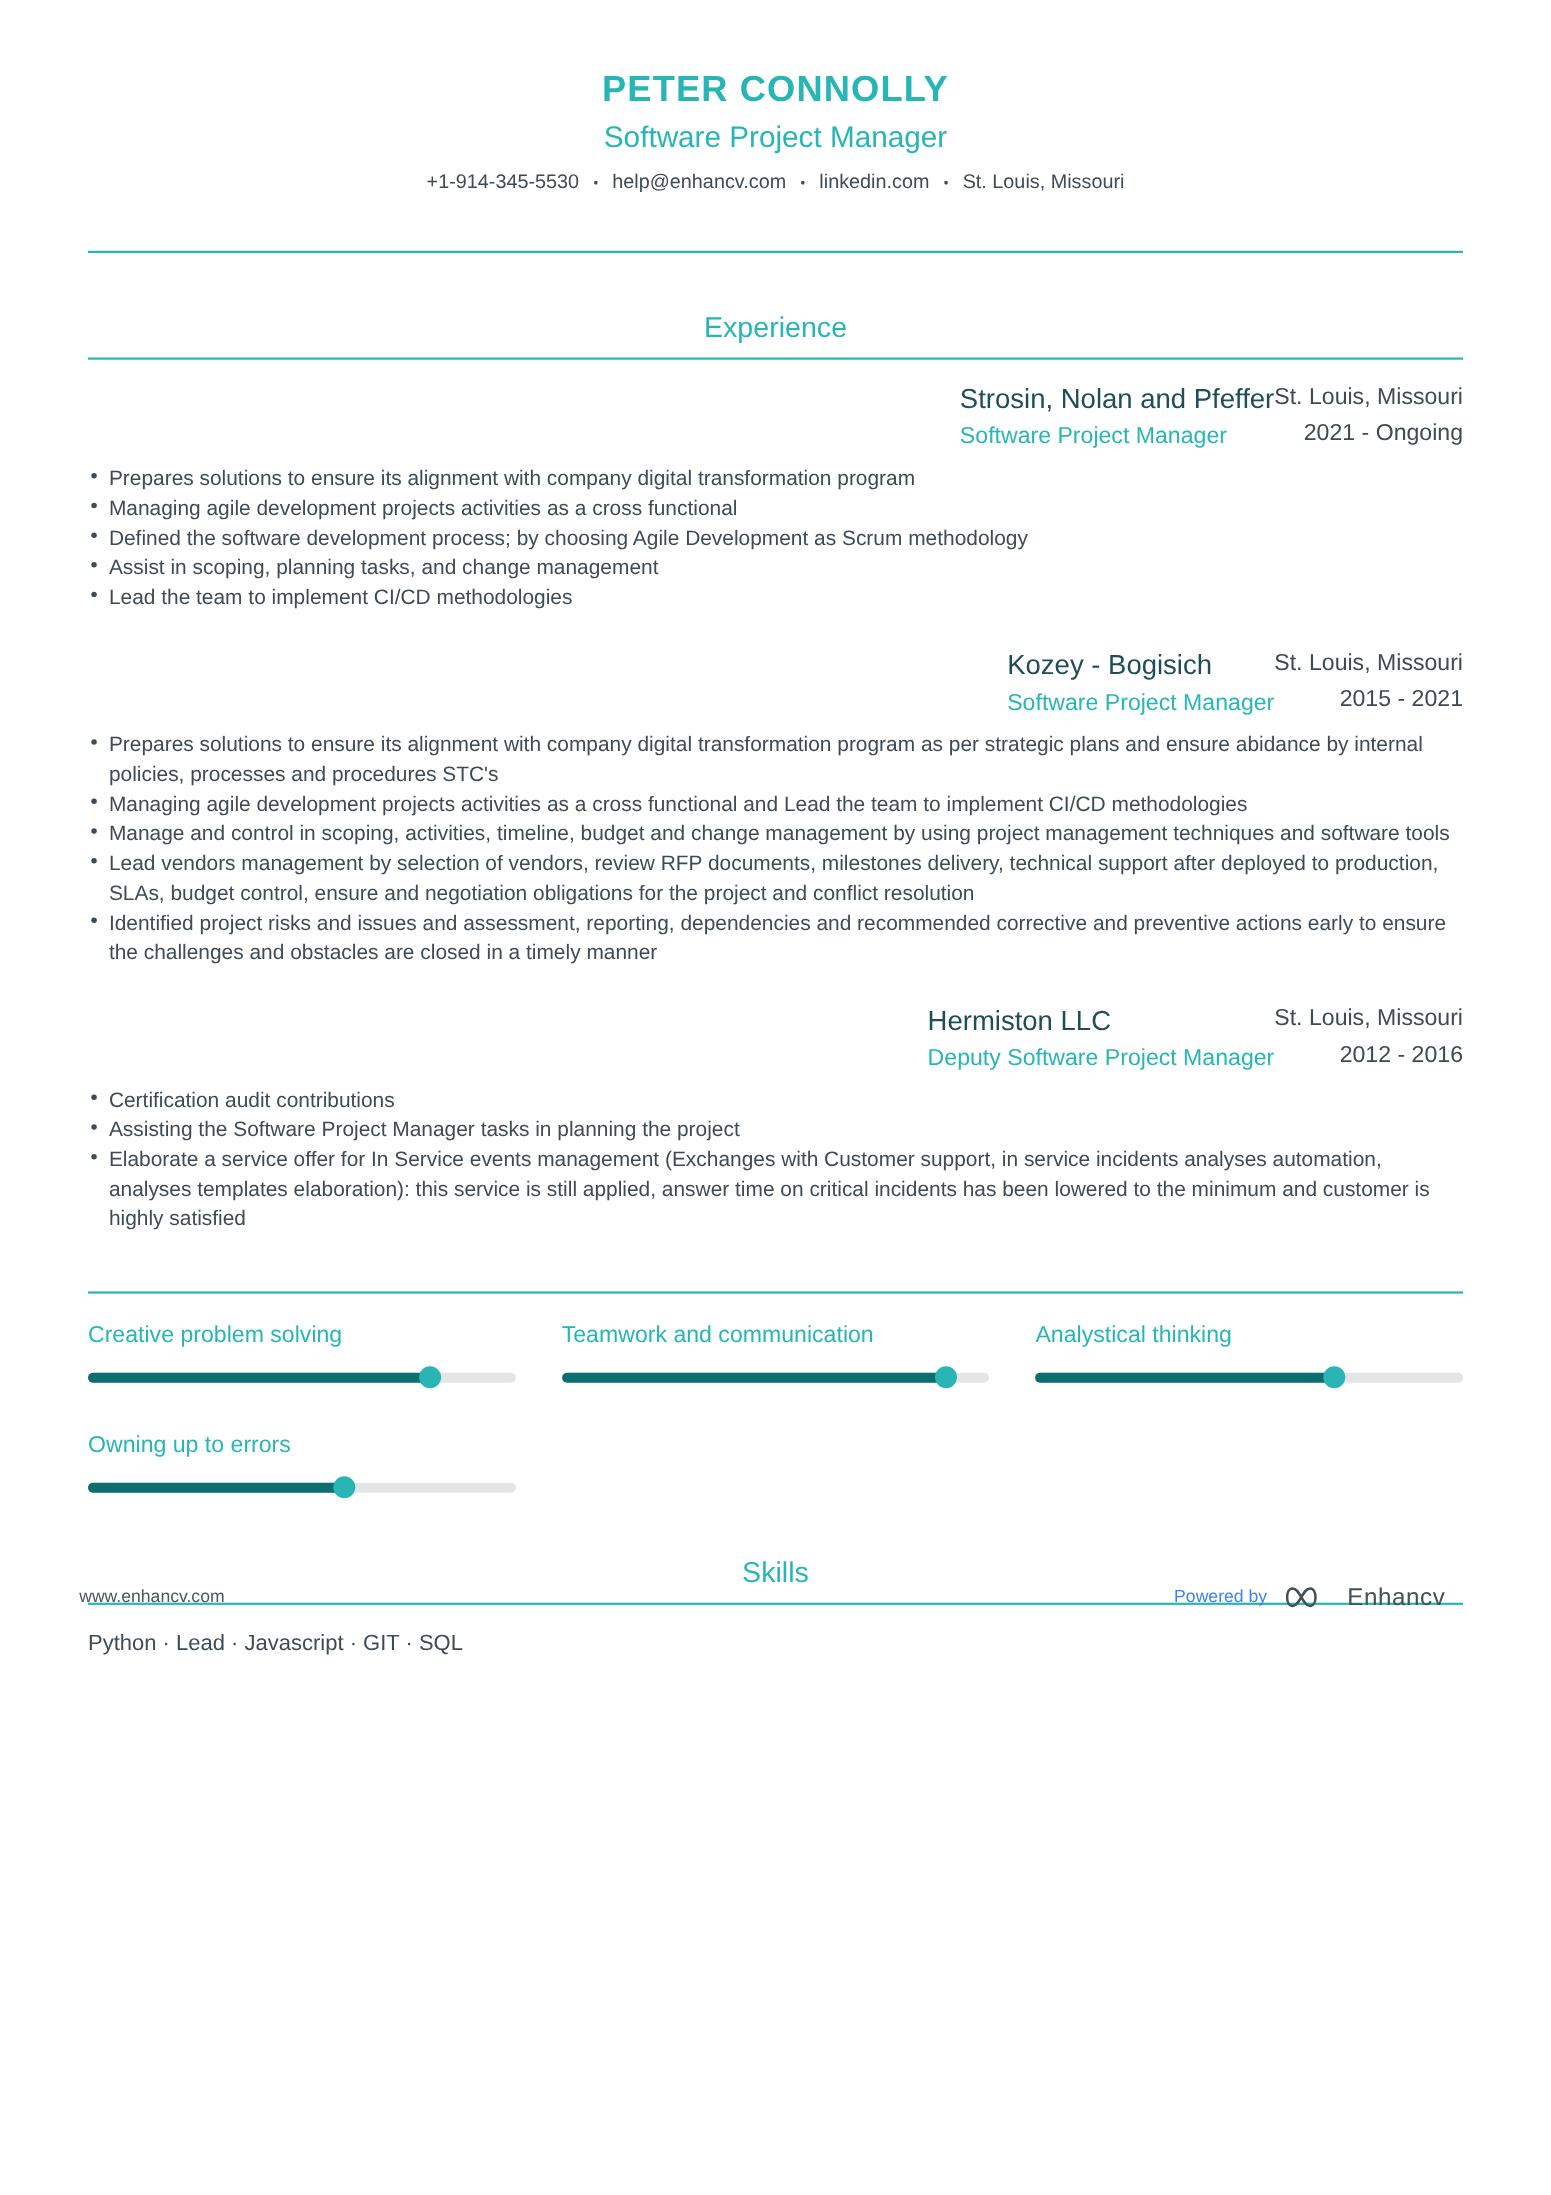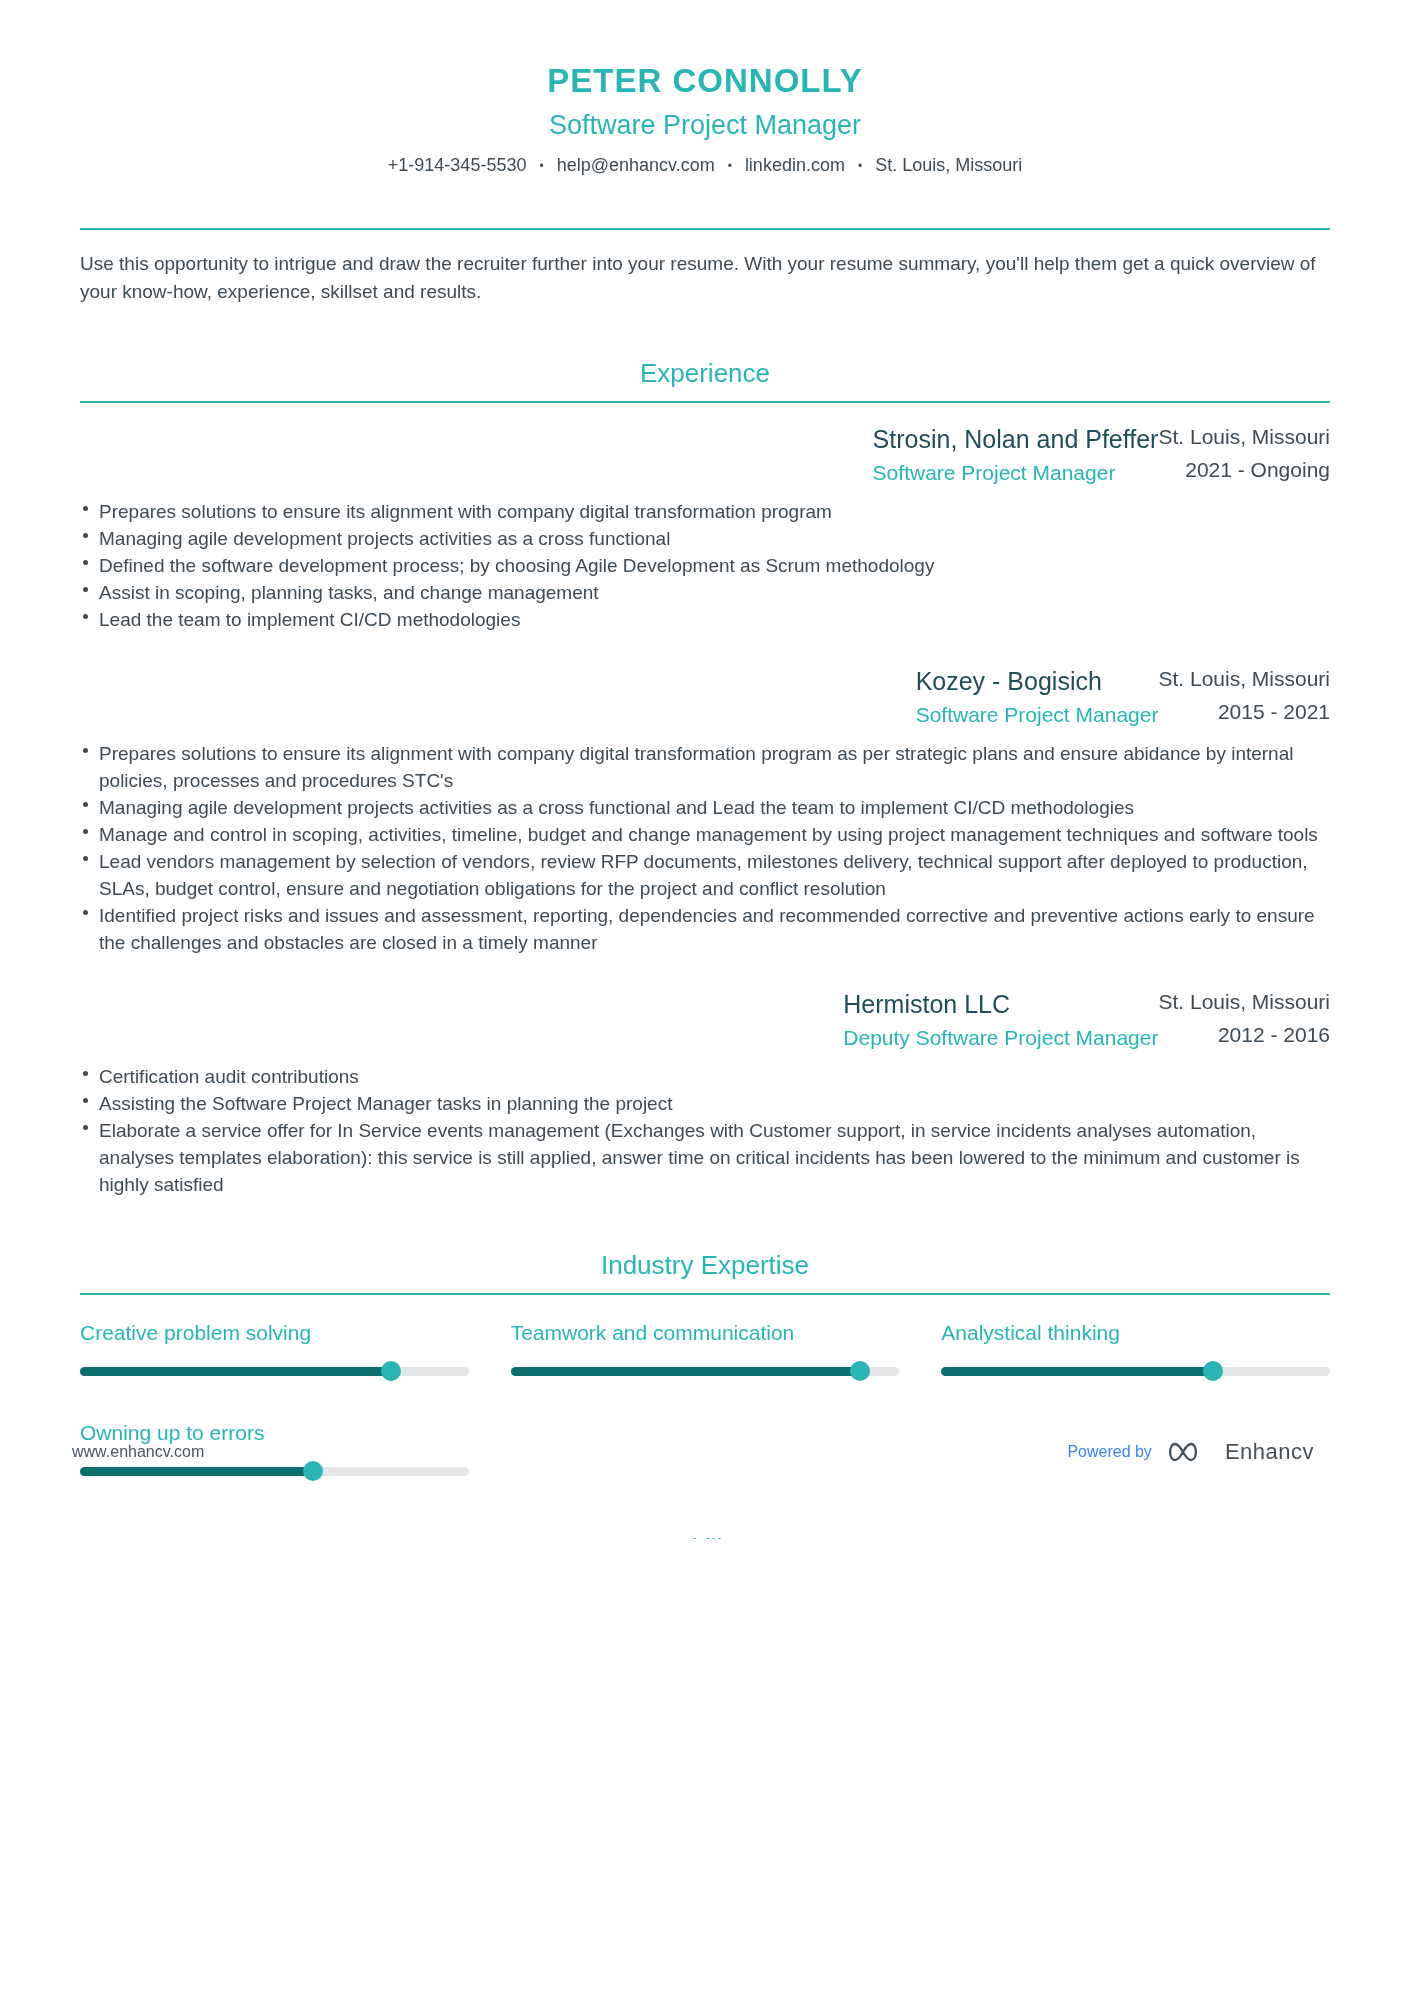--- a/index.html
+++ b/index.html
@@ -80,21 +80,20 @@
         <span>help@enhancv.com</span>
         <span class="sep">•</span>
         <span>linkedin.com</span>
         <span class="sep">•</span>
         <span>St. Louis, Missouri</span>
       </div>
     </div>
 
     <div class="section">
       <div class="rule"></div>
-      <p class="summary-text">Use this opportunity to intrigue and draw the recruiter further into your resume. With your resume summary, you'll help them get a quick overview of your know-how, experience, skillset and results.</p>
     </div>
 
     <div class="section">
       <h2 class="sec-heading">Experience</h2>
       <div class="rule"></div>
 
       <div class="entry">
         <div class="entry-head">
           <div>
             <div class="company">Strosin, Nolan and Pfeffer</div>
@@ -147,21 +146,20 @@
         </div>
         <ul class="bullets">
           <li>Certification audit contributions</li>
           <li>Assisting the Software Project Manager tasks in planning the project</li>
           <li>Elaborate a service offer for In Service events management (Exchanges with Customer support, in service incidents analyses automation, analyses templates elaboration): this service is still applied, answer time on critical incidents has been lowered to the minimum and customer is highly satisfied</li>
         </ul>
       </div>
     </div>
 
     <div class="section">
-      <h2 class="sec-heading">Industry Expertise</h2>
       <div class="rule"></div>
       <div class="exp-grid">
 
         <div>
           <div class="exp-label">Creative problem solving</div>
           <div class="slider">
             <div class="track"></div>
             <div class="fill" style="width: 80%;"></div>
             <div class="knob" style="left: 80%;"></div>
           </div>

